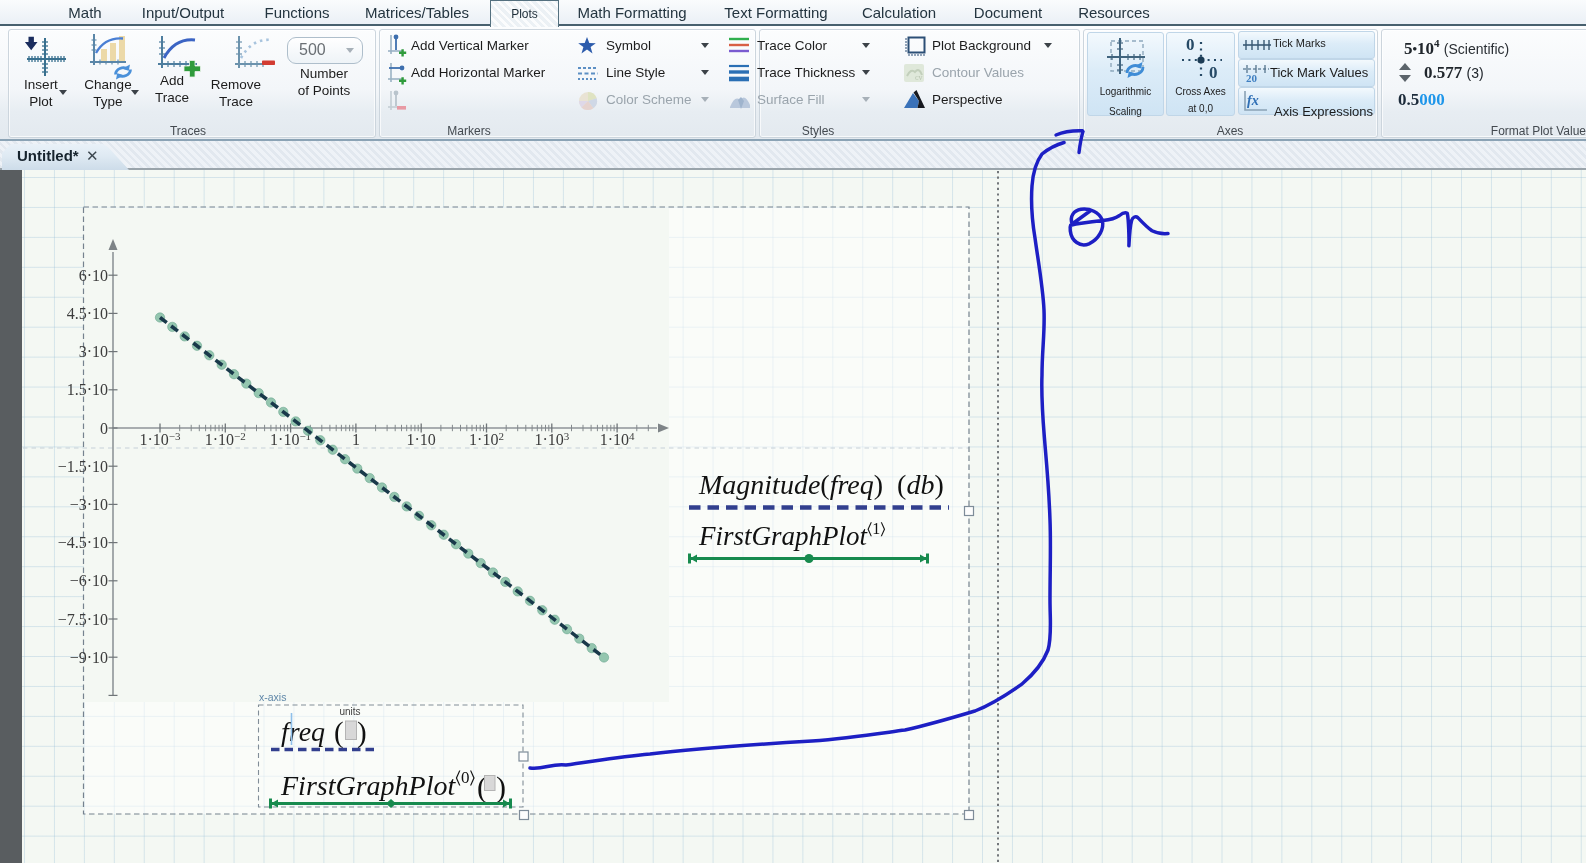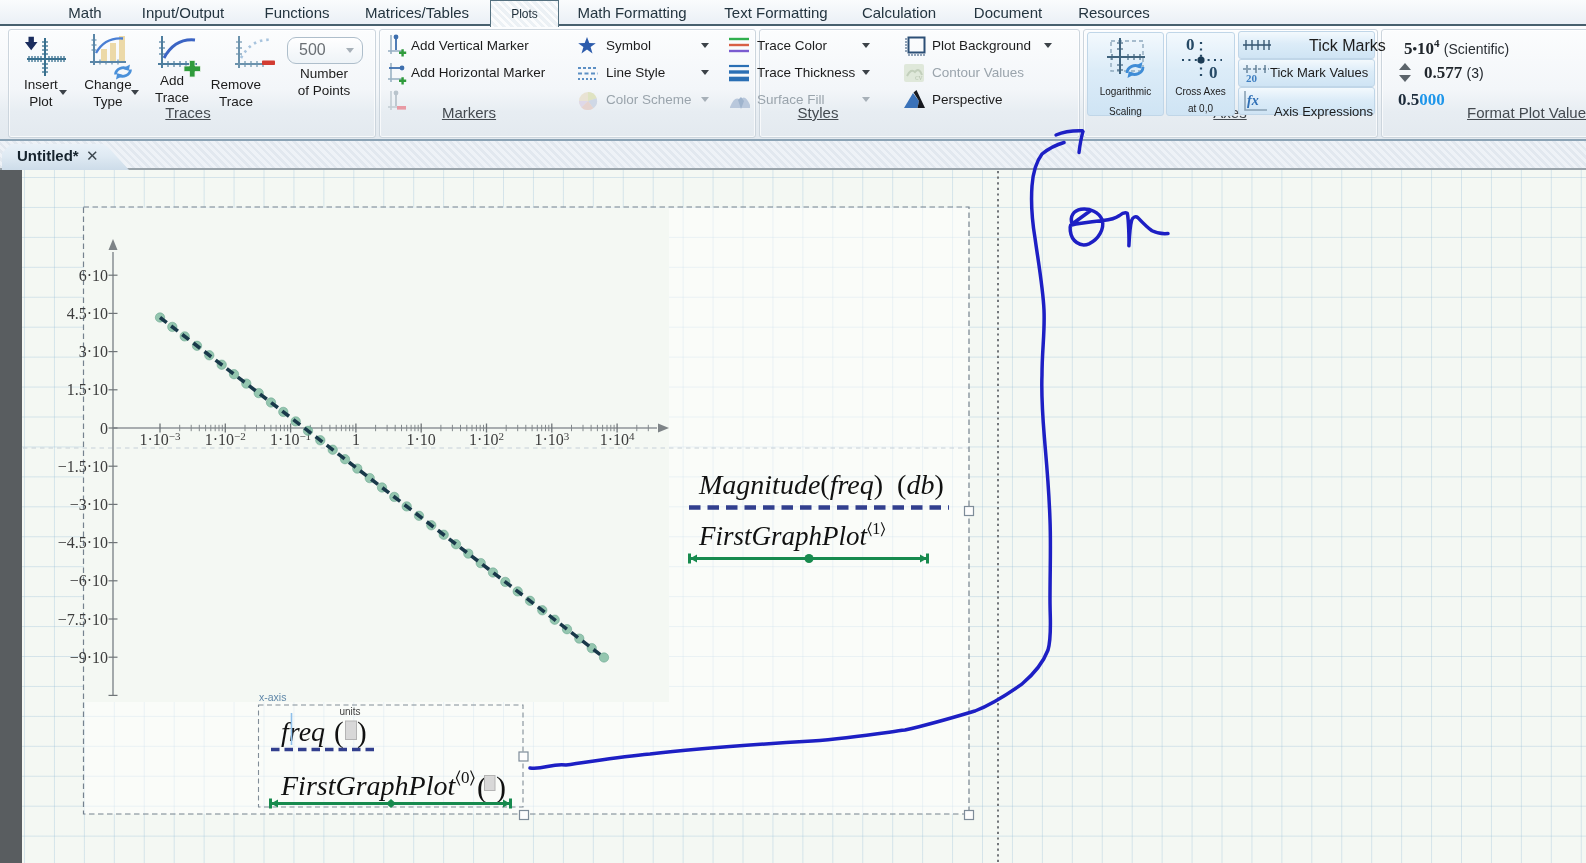--- a/index.html
+++ b/index.html
@@ -12,21 +12,21 @@
   #tabrow .tbot{position:absolute;left:0;top:24px;width:1586px;height:2px;background:#47606e;}
   .tab{position:absolute;top:0;height:24px;line-height:26px;font-size:15px;color:#243540;text-align:center;}
   #plotstab{position:absolute;left:490px;top:0;width:67px;height:26px;
     background:repeating-linear-gradient(45deg,#fbfcfd 0 2.5px,#ecf1f5 2.5px 5.5px);
     border:1px solid #54707f;border-bottom:none;z-index:3;}
   #plotstab span{display:block;line-height:26px;font-size:12px;color:#1d2d38;text-align:center;}
   
   #ribbon{left:0;top:26px;width:1586px;height:115px;
     background:linear-gradient(#fcfdfe 0%,#f3f6f9 55%,#e7edf2 75%,#e3e9ef 100%);}
   #ribbon .rbot{position:absolute;left:0;top:113px;width:1586px;height:2px;background:#8ba3b5;}
-  .gname{position:absolute;top:78px;height:16px;font-size:15px;color:#444a50;text-align:center;text-decoration:underline;}
+  .gname{position:absolute;top:98px;height:16px;font-size:12px;color:#444a50;text-align:center;}
   .biglbl{position:absolute;font-size:13.5px;color:#1c1c1c;text-align:center;line-height:17px;}
   .rowlbl{position:absolute;font-size:13.5px;color:#1c1c1c;height:18px;line-height:18px;}
   .rowlbl.dis{color:#9aa4ac;}
   .caret{position:absolute;width:0;height:0;border-left:4px solid transparent;border-right:4px solid transparent;border-top:5px solid #3c4248;}
   .caret.dis{border-top-color:#a7b0b8;}
   
   .tglbtn{position:absolute;border:1px solid #c0d6e8;border-radius:3px;
     background:linear-gradient(#f3f9fd,#dcecf8 45%,#cfe4f4);}
   .tglbtn .t2{position:absolute;left:0;width:100%;text-align:center;font-size:10px;color:#1c1c1c;white-space:nowrap;}
   
@@ -332,21 +332,21 @@
     <svg style="position:absolute;left:4px;top:7px;" width="28" height="12" viewBox="0 0 28 12">
       <line x1="0" y1="6" x2="28" y2="6" stroke="#3a5a74" stroke-width="1.6"></line>
       <g stroke="#3a5a74" stroke-width="1.4">
           <line x1="3" y1="1" x2="3" y2="11"></line>
           <line x1="9" y1="1" x2="9" y2="11"></line>
           <line x1="15" y1="1" x2="15" y2="11"></line>
           <line x1="21" y1="1" x2="21" y2="11"></line>
           <line x1="26" y1="1" x2="26" y2="11"></line>
         </g>
     </svg>
-    <div class="t2" style="top:5px;text-align:left;left:34px;width:100px;font-size:16px;margin-left:36px;">Tick Marks</div>
+    <div class="t2" style="top:5px;text-align:left;left:34px;width:100px;font-size:11px;">Tick Marks</div>
   </div>
   <div class="tglbtn" style="left:1238px;top:33px;width:135px;height:26px;">
     <svg style="position:absolute;left:4px;top:3px;" width="26" height="20" viewBox="0 0 26 20">
       <line x1="0" y1="6" x2="26" y2="6" stroke="#6e8ba1" stroke-width="1.4" stroke-dasharray="3 2"></line>
       <g stroke="#55748c" stroke-width="1.3">
           <line x1="4" y1="2" x2="4" y2="10"></line>
           <line x1="13" y1="2" x2="13" y2="10"></line>
           <line x1="22" y1="2" x2="22" y2="10"></line>
         </g>
       <text x="3" y="19" font-size="11" font-weight="bold" fill="#3f7fc1" font-family="Liberation Sans">20</text>

